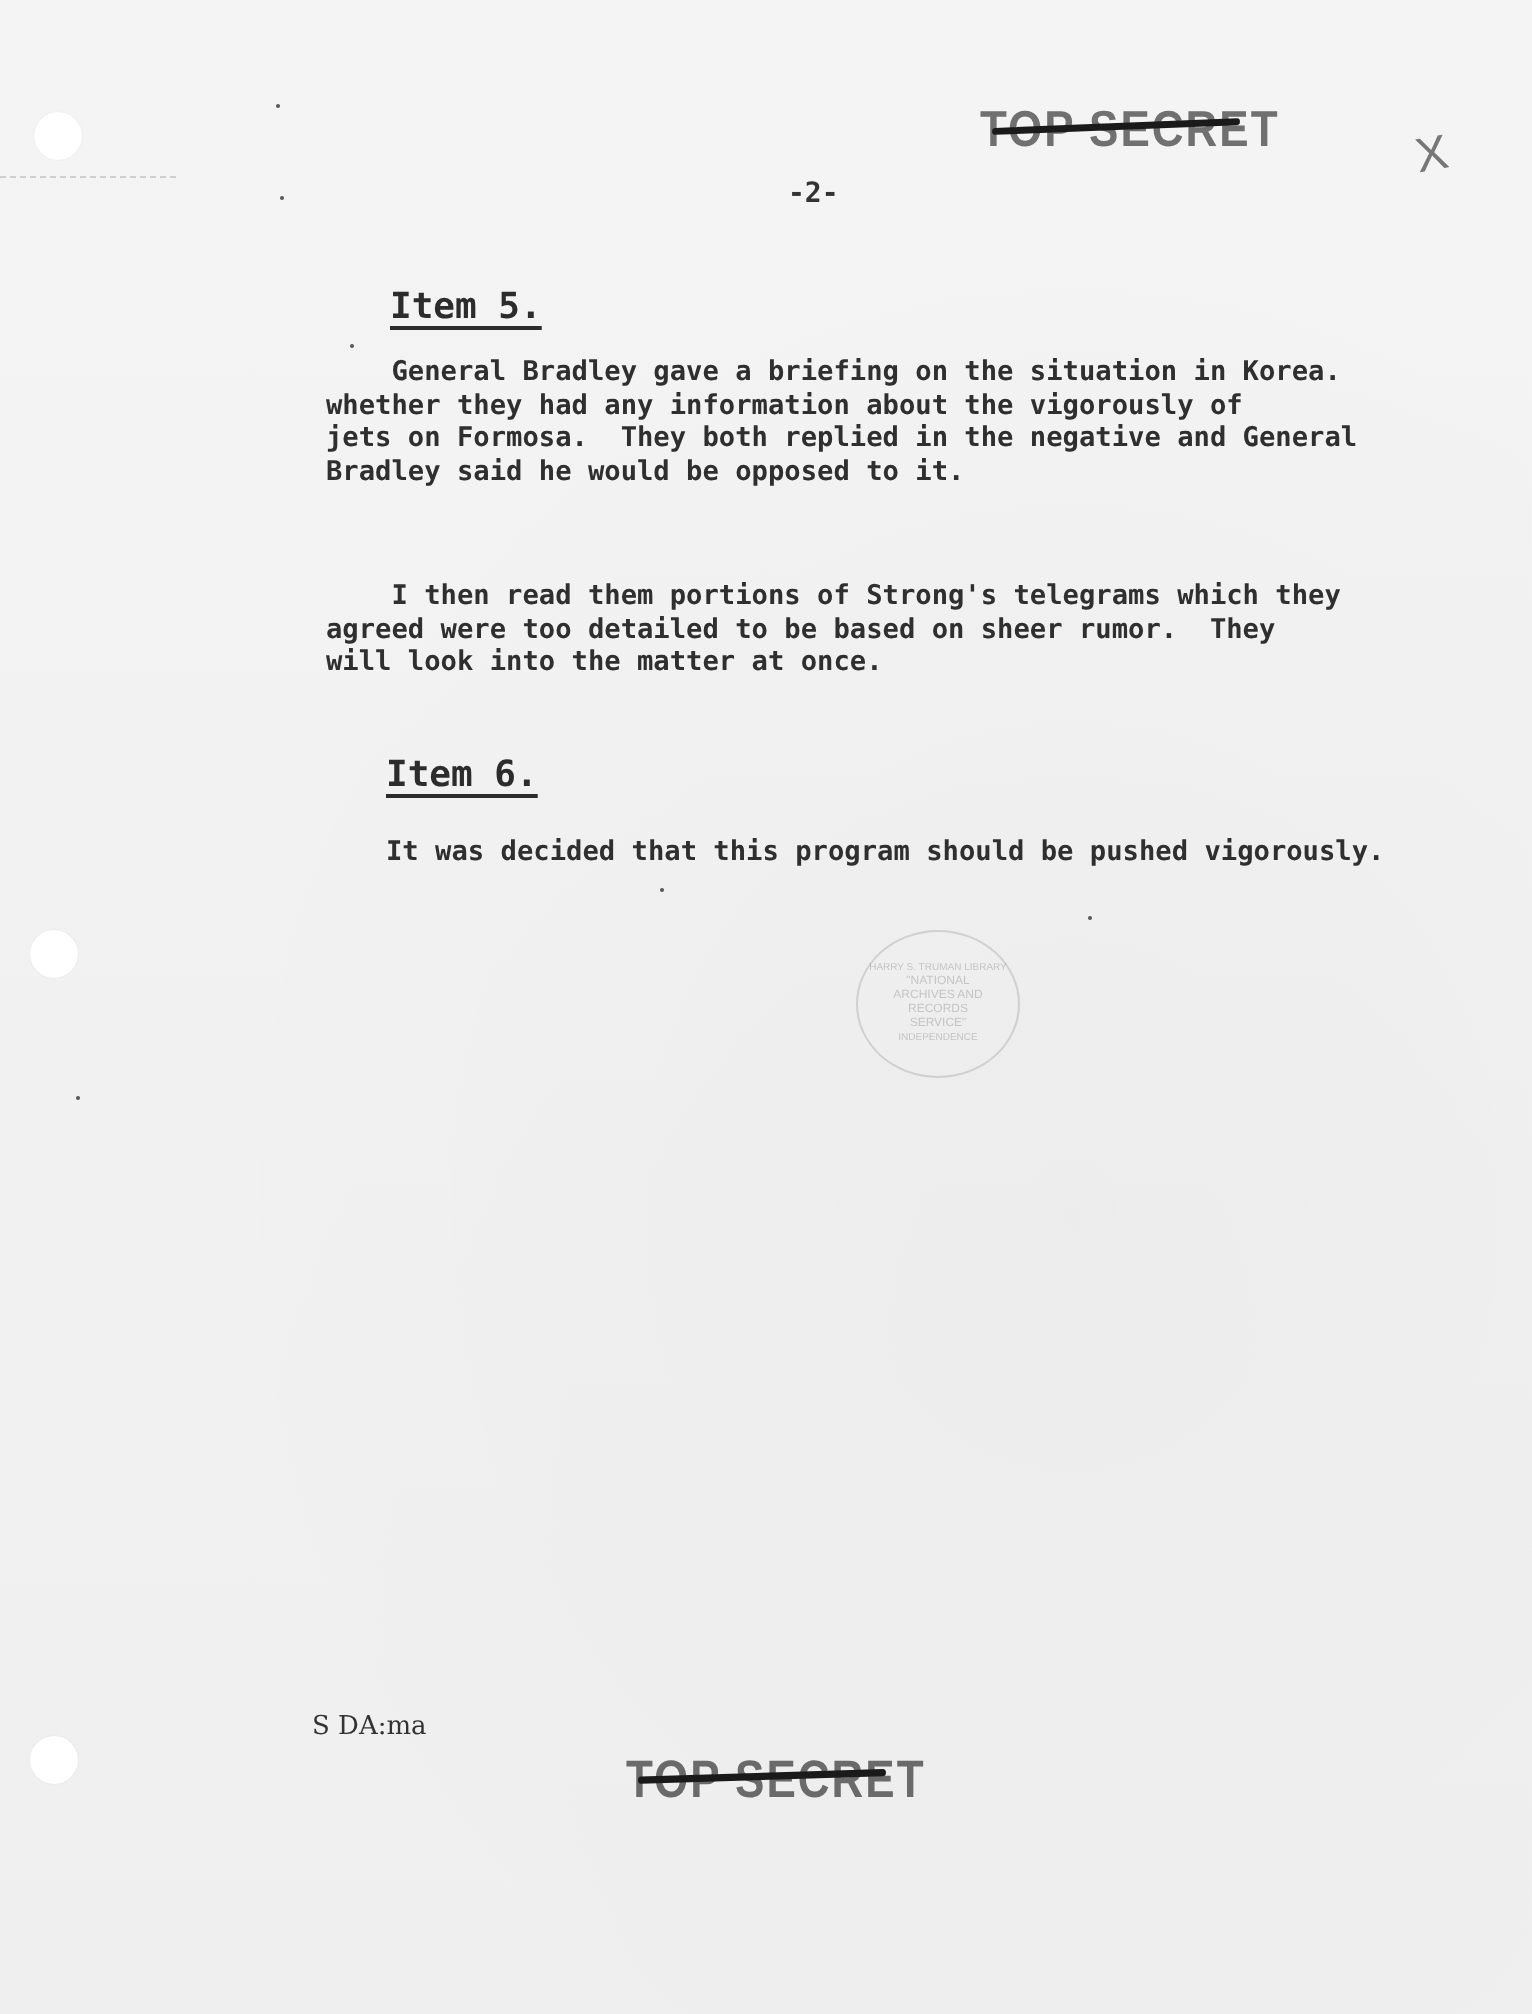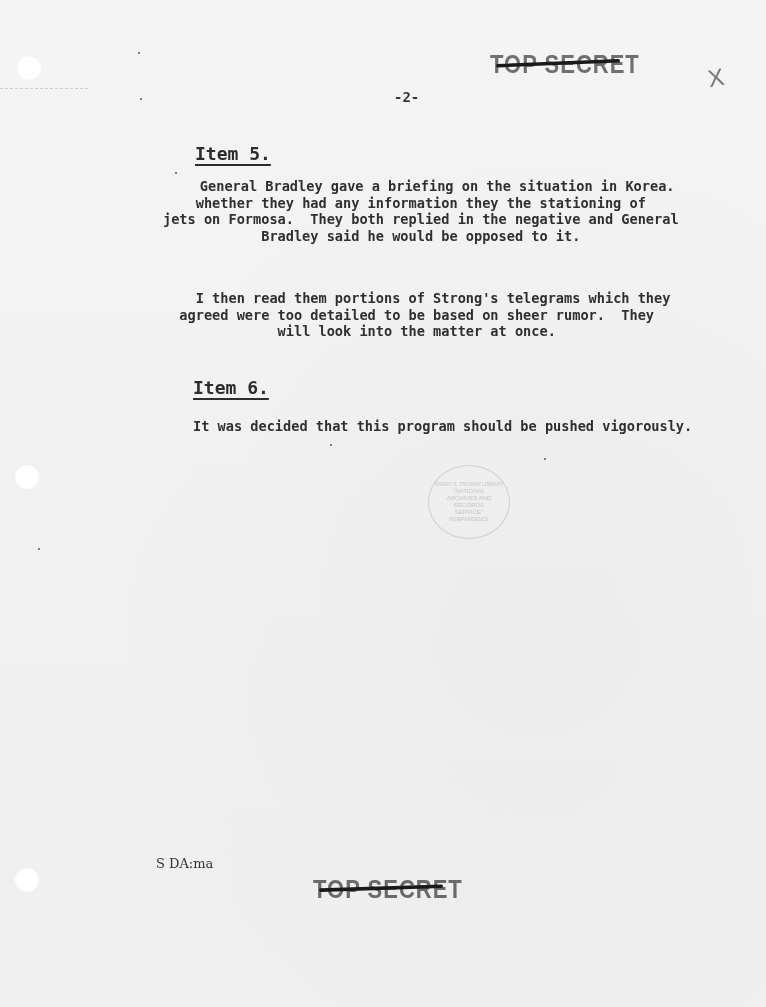--- a/index.html
+++ b/index.html
@@ -89,21 +89,20 @@
       text-decoration-thickness: 2px;
       text-underline-offset: 4px;
     }
     .para {
       position: absolute;
       font-size: 13.6px;
       line-height: 16.5px;
       font-weight: bold;
       color: #2f2f2f;
       white-space: pre;
-      text-align: center;
     }
     .initials {
       position: absolute;
       left: 156px; top: 856px;
       font-family: "DejaVu Serif", serif;
       font-size: 13px;
       color: #333;
     }
     .seal {
       position: absolute;
@@ -149,21 +148,21 @@
     <span>TOP SECRET</span>
     <div class="strike"></div>
   </div>
 
   <div class="x-mark">X</div>
 
   <div class="page-number">-2-</div>
 
   <div class="item-heading" style="left:195px; top:143px;">Item 5.</div>
 
-  <div class="para" style="left:163px; top:178px;"><div>    General Bradley gave a briefing on the situation in Korea.</div><div>whether they had any information they the stationing of</div><div>jets on Formosa.  They both replied in the negative and General</div><div>Bradley said he would be opposed to it.</div></div>
+  <div class="para" style="left:163px; top:178px;"><div>    General Bradley gave a briefing on the situation in Korea.</div><div>whether they had any information about the vigorously of</div><div>jets on Formosa.  They both replied in the negative and General</div><div>Bradley said he would be opposed to it.</div></div>
 
   <div class="para" style="left:163px; top:290px;"><div>    I then read them portions of Strong's telegrams which they</div><div>agreed were too detailed to be based on sheer rumor.  They</div><div>will look into the matter at once.</div></div>
 
   <div class="item-heading" style="left:193px; top:377px;">Item 6.</div>
 
   <div class="para" style="left:193px; top:418px;"><div>It was decided that this program should be pushed vigorously.</div></div>
 
   <div class="seal">
     <div style="font-size:5px;">HARRY S. TRUMAN LIBRARY</div>
     <div>"NATIONAL</div>

